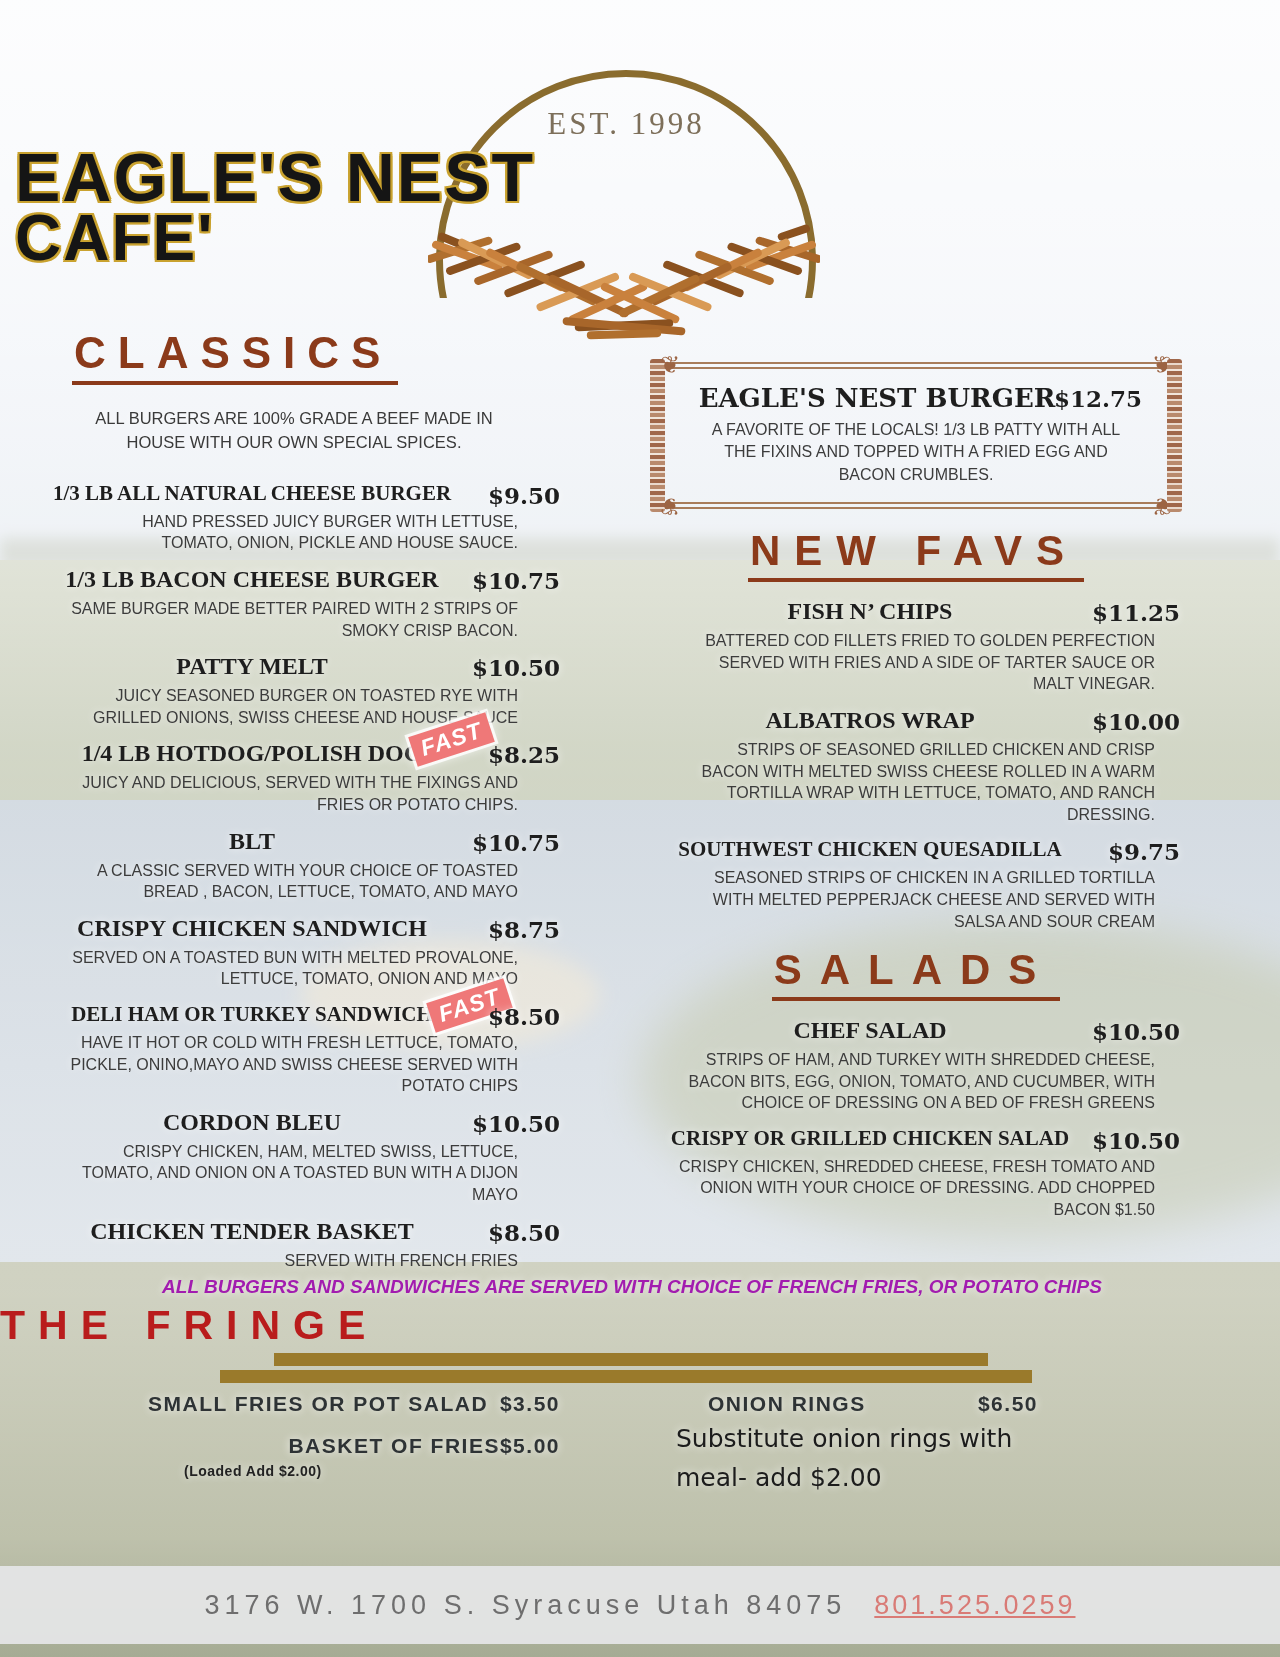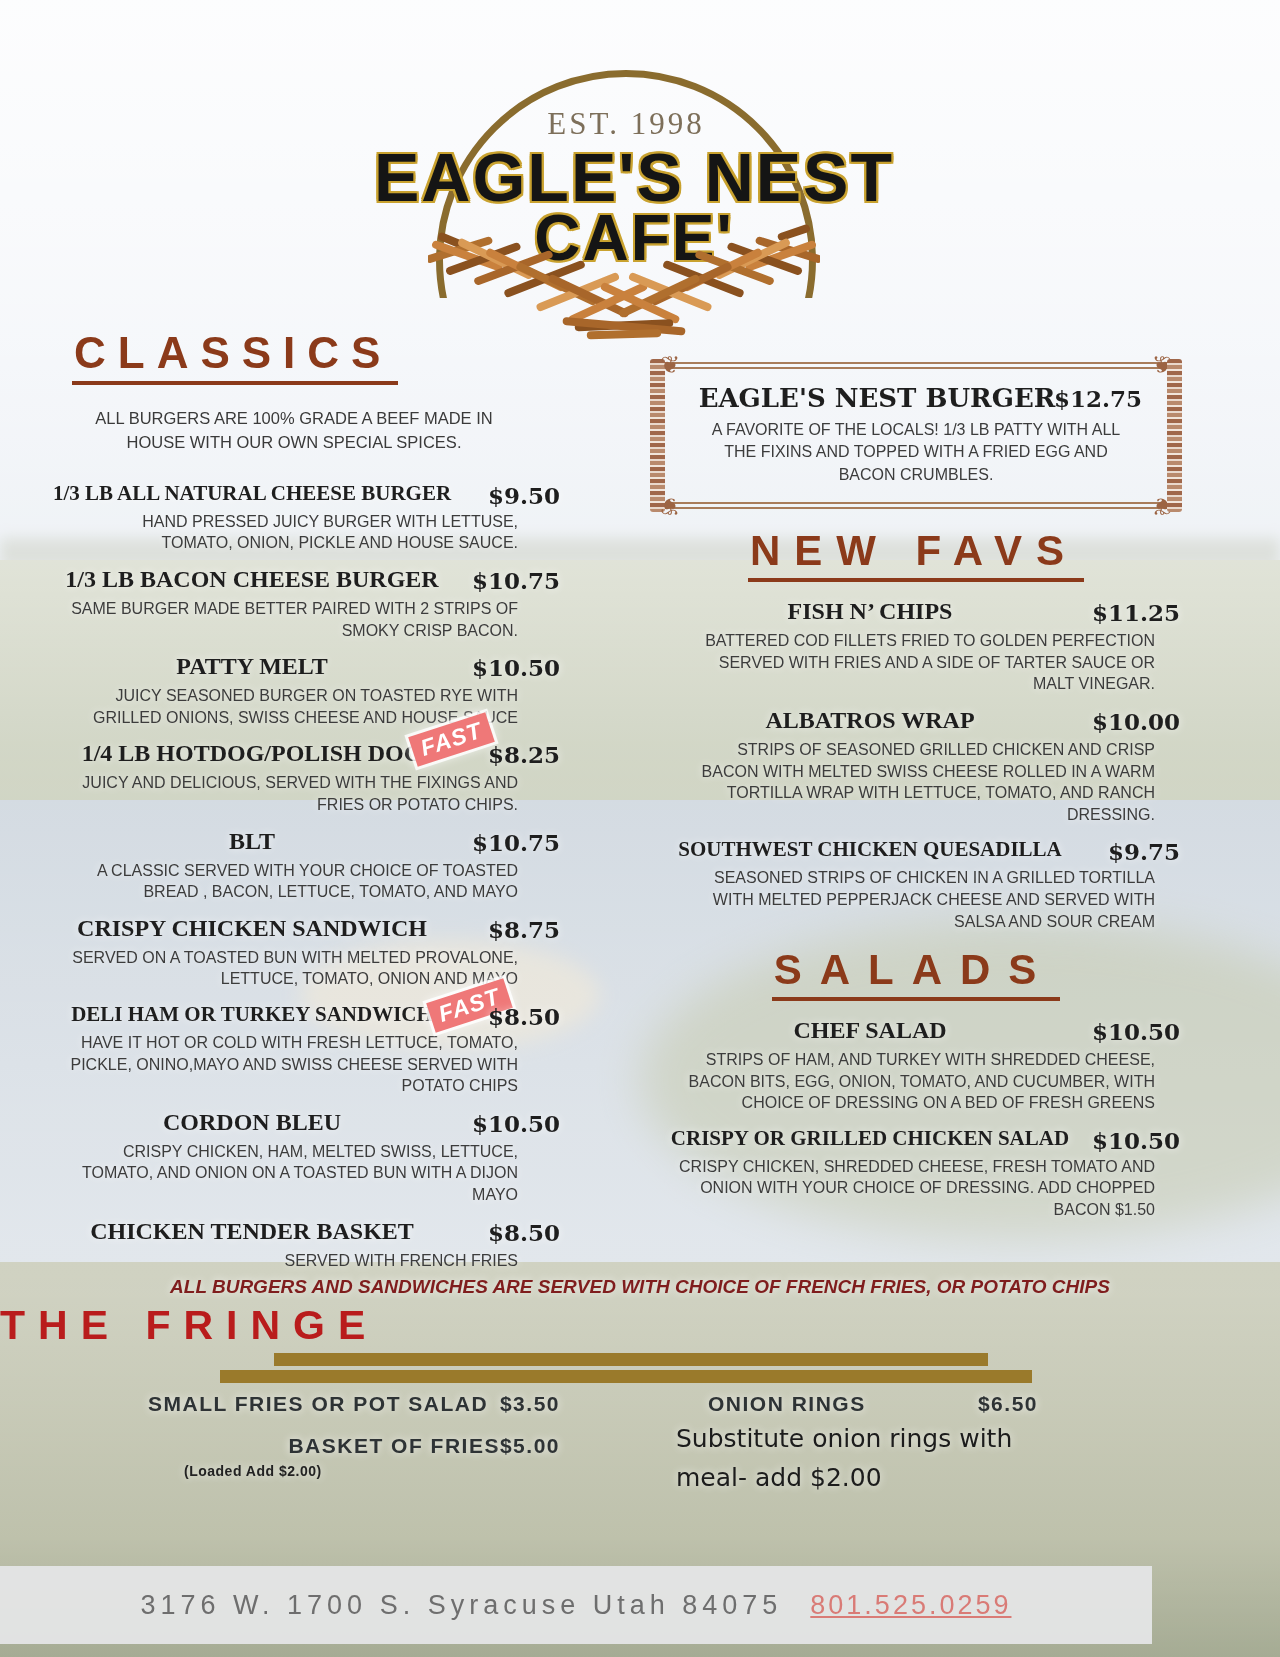--- a/index.html
+++ b/index.html
@@ -19,21 +19,21 @@
   .bg-sand  { left:300px; top:940px; width:300px; height:110px; border-radius:50%; background:#d9d3c1; filter:blur(10px); opacity:.9; }
   .bg-grass2{ left:0; top:1262px; width:1280px; height:395px; background:linear-gradient(180deg,#a2a686 0%,#8f946f 70%,#6e7852 100%); }
   .bg-wash  { left:0; top:0; width:1280px; height:1657px;
     background:linear-gradient(180deg,rgba(255,255,255,.85) 0%,rgba(255,255,255,.62) 22%,rgba(255,255,255,.42) 45%,rgba(255,255,255,.46) 62%,rgba(255,255,255,.5) 78%,rgba(255,255,255,.38) 100%); }
 
   
   .arc{ position:absolute; left:436px; top:70px; width:380px; height:380px;
     border:7px solid #8a6c2e; border-radius:50%; clip-path:inset(0 0 40% 0); }
   .est{ position:absolute; left:0; top:106px; width:1252px; text-align:center;
     font-family:"Liberation Serif", serif; font-size:31px; letter-spacing:3px; color:#7d6f5a; }
-  .logo-title{ position:absolute; left:8px; top:146px; width:1252px; text-align:center;
+  .logo-title{ position:absolute; left:15px; top:146px; width:1252px; text-align:left;
     font-weight:bold; color:#151515; line-height:.93; letter-spacing:2px;
     text-shadow:2px 2px 0 #c9a22f,-2px -2px 0 #c9a22f,2px -2px 0 #c9a22f,-2px 2px 0 #c9a22f,2px 0 0 #c9a22f,-2px 0 0 #c9a22f,0 2px 0 #c9a22f,0 -2px 0 #c9a22f; }
   .logo-l1{ display:block; font-size:68px; }
   .logo-l2{ display:block; font-size:64px; }
   .nest{ position:absolute; left:428px; top:224px; width:392px; height:132px; }
 
   
   .col-left { position:absolute; left:28px;  top:328px; width:532px; }
   .col-right{ position:absolute; left:652px; top:362px; width:528px; }
 
@@ -74,39 +74,39 @@
   .featured::before{ left:-2px; } .featured::after{ right:-2px; }
   .corner{ position:absolute; color:#9c6443; font-size:24px; line-height:1; }
   .c-tl{ left:8px;  top:-16px; } .c-tr{ right:8px; top:-16px; transform:scaleX(-1); }
   .c-bl{ left:8px;  bottom:-16px; transform:scaleY(-1);} .c-br{ right:8px; bottom:-16px; transform:scale(-1,-1); }
   .frow{ position:relative; text-align:center; padding-right:78px; }
   .fname{ font-family:"DejaVu Serif", serif; font-weight:bold; font-size:26px; color:#1e1e1e; white-space:nowrap; }
   .fprice{ position:absolute; right:-8px; top:2px; font-family:"DejaVu Serif", serif; font-weight:bold; font-size:23px; color:#1e1e1e; }
   .fdesc{ margin:6px auto 0; max-width:420px; text-align:center; font-size:16px; line-height:1.4; color:#3c3c3c; }
 
   
-  .note{ position:absolute; left:40px; top:1276px; width:1200px; text-align:center;
-    font-weight:bold; font-style:italic; font-size:19px; color:#7f1d1d; text-shadow:0 0 8px rgba(255,255,255,.8); }
+  .note{ position:absolute; left:32px; top:1276px; width:1200px; text-align:center;
+    font-weight:bold; font-style:italic; font-size:19px; color:#a21caf; text-shadow:0 0 8px rgba(255,255,255,.8); }
   .fringe-head{ position:absolute; left:0; top:1302px; width:1140px; 
     font-weight:bold; font-size:41px; letter-spacing:13px; color:#b91c1c; }
   .bar{ position:absolute; height:13px; background:#9a7a2b; }
   .bar1{ left:274px; top:1353px; width:714px; }
   .bar2{ left:220px; top:1370px; width:812px; }
 
   .fr-item{ position:absolute; display:flex; justify-content:space-between;
     font-weight:bold; font-size:21px; letter-spacing:1.5px; color:#2e3335; text-shadow:0 0 8px rgba(255,255,255,.8); }
   .fr-1{ left:148px; top:1392px; width:412px; }
   .fr-2{ left:148px; top:1434px; width:412px;justify-content:flex-end; }
   .fr-3{ left:708px; top:1392px; width:330px; }
   .fr-sub{ position:absolute; left:148px; top:1463px; font-weight:bold; font-size:14px; letter-spacing:.5px; color:#222;
     margin-left:36px; text-shadow:0 0 8px rgba(255,255,255,.8); }
   .sub-note{ position:absolute; left:676px; top:1420px; width:396px; 
     font-family:"DejaVu Sans", sans-serif; font-size:25px; line-height:1.55; color:#1c1c1c; text-shadow:0 0 8px rgba(255,255,255,.8); }
 
-  .footer{ position:absolute; left:0; top:1566px; width:1152px; height:78px;
+  .footer{ position:absolute; left:0; top:1566px; width:1280px; height:78px;
     background:rgba(229,230,231,.93); display:flex; align-items:center; justify-content:center; gap:28px; }
   .addr { font-size:27px; letter-spacing:5px; color:#6e6e6e; }
   .phone{ font-size:27px; letter-spacing:3px; color:#d97b76;text-decoration:underline; }
 </style>
 </head>
 <body>
 
 <div class="page">
 
   <div class="bg">

